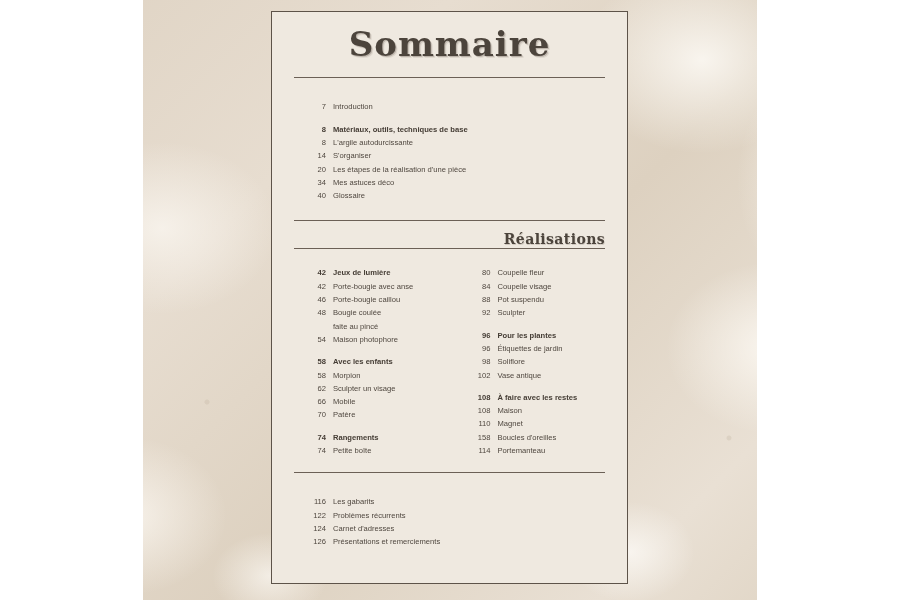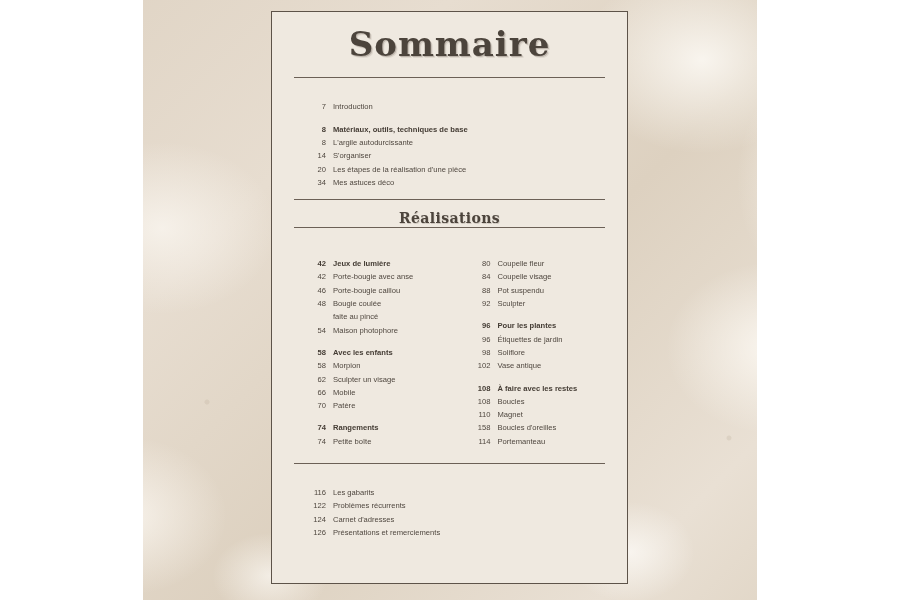--- a/index.html
+++ b/index.html
@@ -130,37 +130,37 @@
     margin-top: 9px;
   }
   .entry .lbl .cont {
     display: block;
   }
 
   .front-list { padding-left: 6px; }
 
   
   .sub-block {
-    margin-top: 10px;
-    text-align: center;
+    margin-top: 18px;
+    text-align: right;
     border-top: 1.1px solid #6b6056;
     border-bottom: 1.1px solid #6b6056;
     padding: 9px 0 0 0;
   }
   .subtitle {
     font-family: "DejaVu Serif", serif;
     font-size: 14px;
     font-weight: 700;
     color: #4c443c;
     letter-spacing: 0.4px;
     text-shadow: 0.7px 0.7px 0 rgba(140,130,118,0.3);
   }
   .columns {
     display: flex;
-    margin-top: 29px;
+    margin-top: 17px;
     padding-left: 6px;
   }
   .col {
     width: 50%;
     box-sizing: border-box;
   }
   .col.right { padding-left: 12px; }
 
   .bottom-rule {
     border-top: 1.1px solid #6b6056;
@@ -208,20 +208,24 @@
           <span class="lbl">S'organiser</span>
         </div>
         <div class="entry">
           <span class="num">20</span>
           <span class="lbl">Les étapes de la réalisation d'une pièce</span>
         </div>
         <div class="entry">
           <span class="num">34</span>
           <span class="lbl">Mes astuces déco</span>
         </div>
+        <div class="entry">
+          <span class="num">40</span>
+          <span class="lbl">Glossaire</span>
+        </div>
       </div>
 
       <div class="sub-block">
         <span class="subtitle">Réalisations</span>
       </div>
 
       <div class="columns">
         <div class="col left">
           <div class="entry bold">
             <span class="num">42</span>
@@ -308,21 +312,21 @@
           <div class="entry">
             <span class="num">102</span>
             <span class="lbl">Vase antique</span>
           </div>
           <div class="entry bold gap">
             <span class="num">108</span>
             <span class="lbl">À faire avec les restes</span>
           </div>
           <div class="entry">
             <span class="num">108</span>
-            <span class="lbl">Boucles</span>
+            <span class="lbl">Maison</span>
           </div>
           <div class="entry">
             <span class="num">110</span>
             <span class="lbl">Magnet</span>
           </div>
           <div class="entry">
             <span class="num">158</span>
             <span class="lbl">Boucles d'oreilles</span>
           </div>
           <div class="entry">

